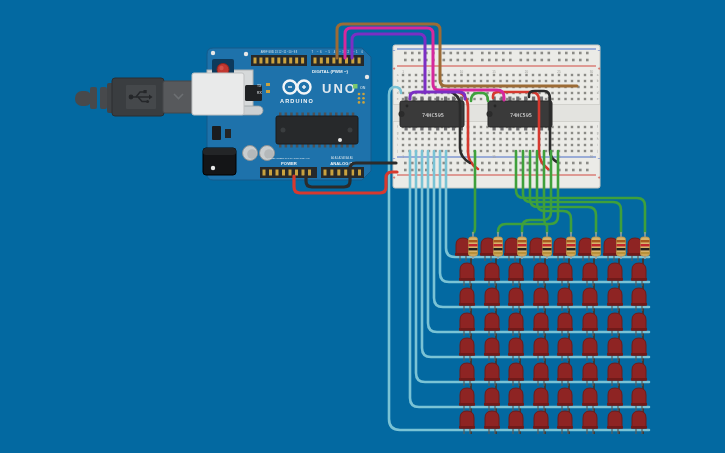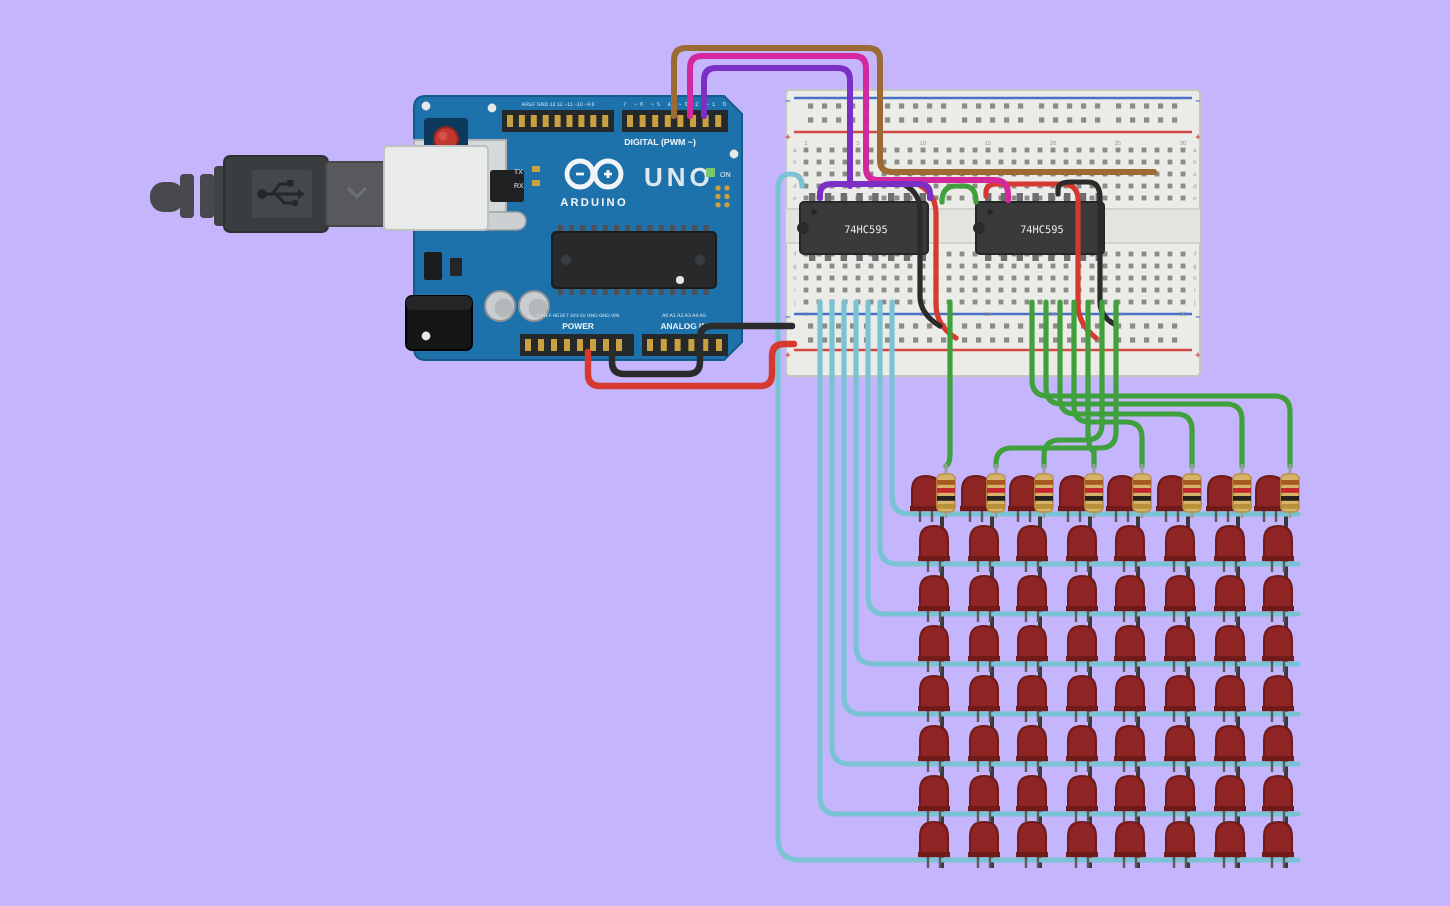--- a/index.html
+++ b/index.html
@@ -1,16 +1,16 @@
 <!DOCTYPE html>
 <html><head>
 <meta charset="utf-8">
 <style>
   html,body{margin:0;padding:0;background:#000;}
-  .stage{position:relative;width:725px;height:453px;background:#c4b5fd;overflow:hidden;
+  .stage{position:relative;width:725px;height:453px;background:#0369a1;overflow:hidden;
          font-family:"Liberation Sans", sans-serif;}
   svg text{font-family:"Liberation Sans", sans-serif;}
   svg .mono{font-family:"DejaVu Sans Mono", monospace;}
 </style>
 </head>
 <body>
 
 <div class="stage">
 <svg width="725" height="453" viewBox="0 0 725 453">
 

